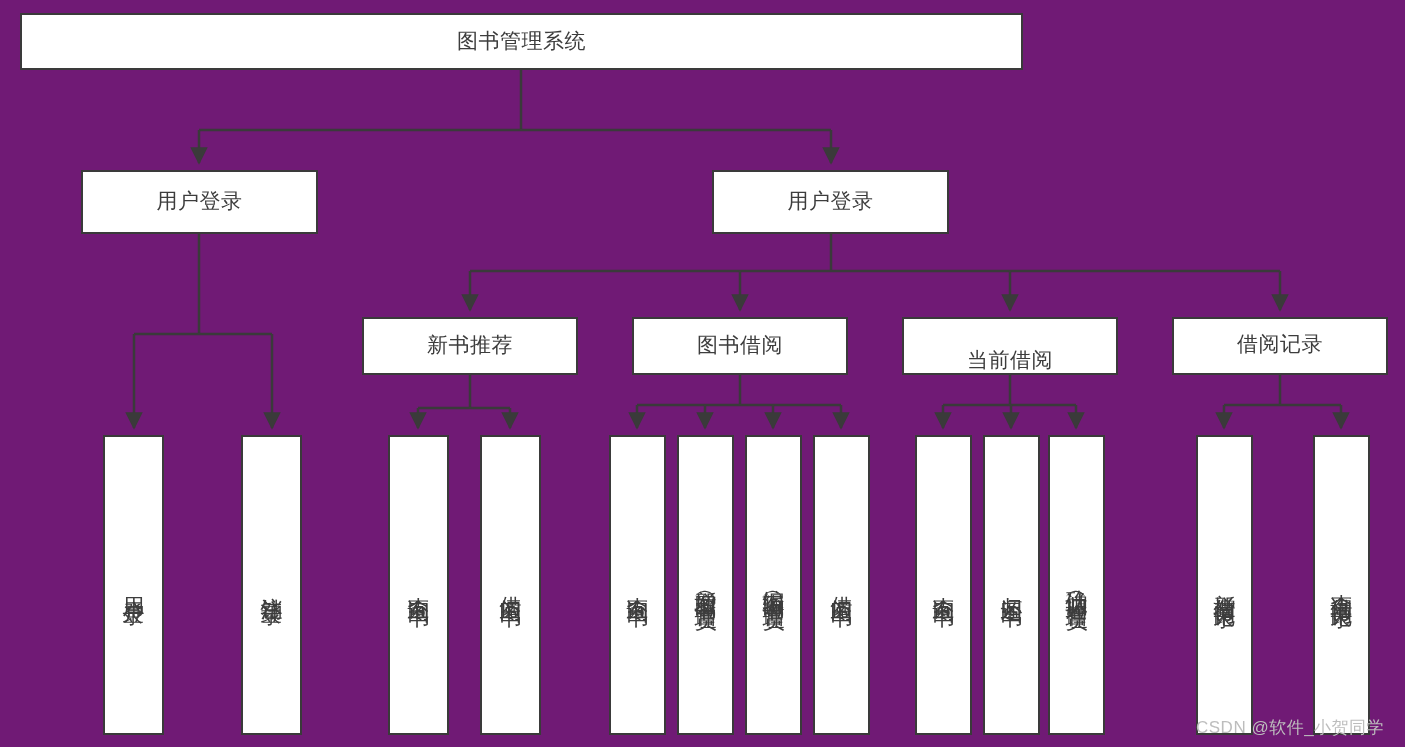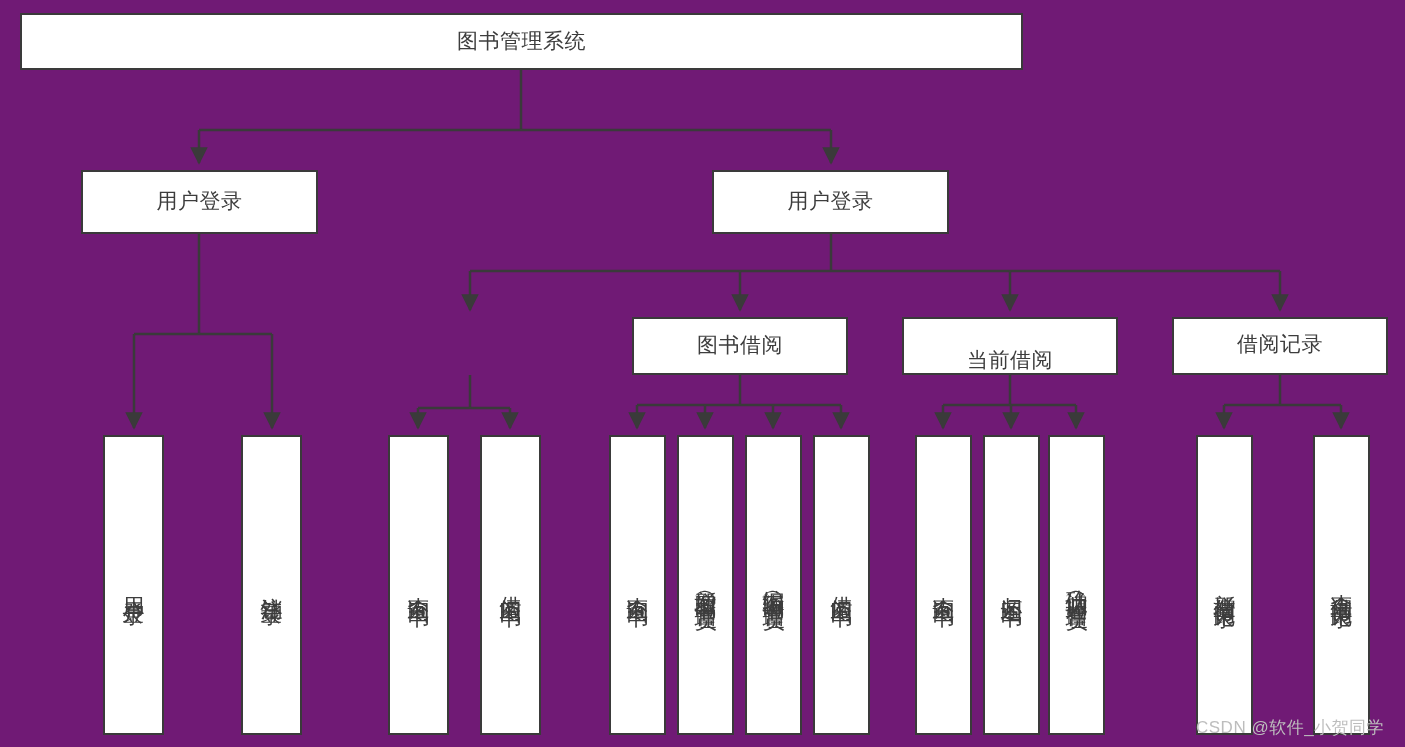--- a/index.html
+++ b/index.html
@@ -131,20 +131,23 @@
     <span class="node-label">图书管理系统</span>
   </div>
 
   <div class="node horiz" style="left: 81px; top: 170px; width: 237px; height: 64px;">
     <span class="node-label">用户登录</span>
   </div>
   <div class="node horiz" style="left: 712px; top: 170px; width: 237px; height: 64px;">
     <span class="node-label">用户登录</span>
   </div>
 
+  <div class="node horiz" style="left: 362px; top: 317px; width: 216px; height: 58px;">
+    <span class="node-label">新书推荐</span>
+  </div>
   <div class="node horiz" style="left: 632px; top: 317px; width: 216px; height: 58px;">
     <span class="node-label">图书借阅</span>
   </div>
   <div class="node horiz" style="left: 902px; top: 317px; width: 216px; height: 58px; align-items: flex-end;">
     <span class="node-label">当前借阅</span>
   </div>
   <div class="node horiz" style="left: 1172px; top: 317px; width: 216px; height: 58px; font-family: Liberation Mono, monospace;">
     <span class="node-label">借阅记录</span>
   </div>
 

